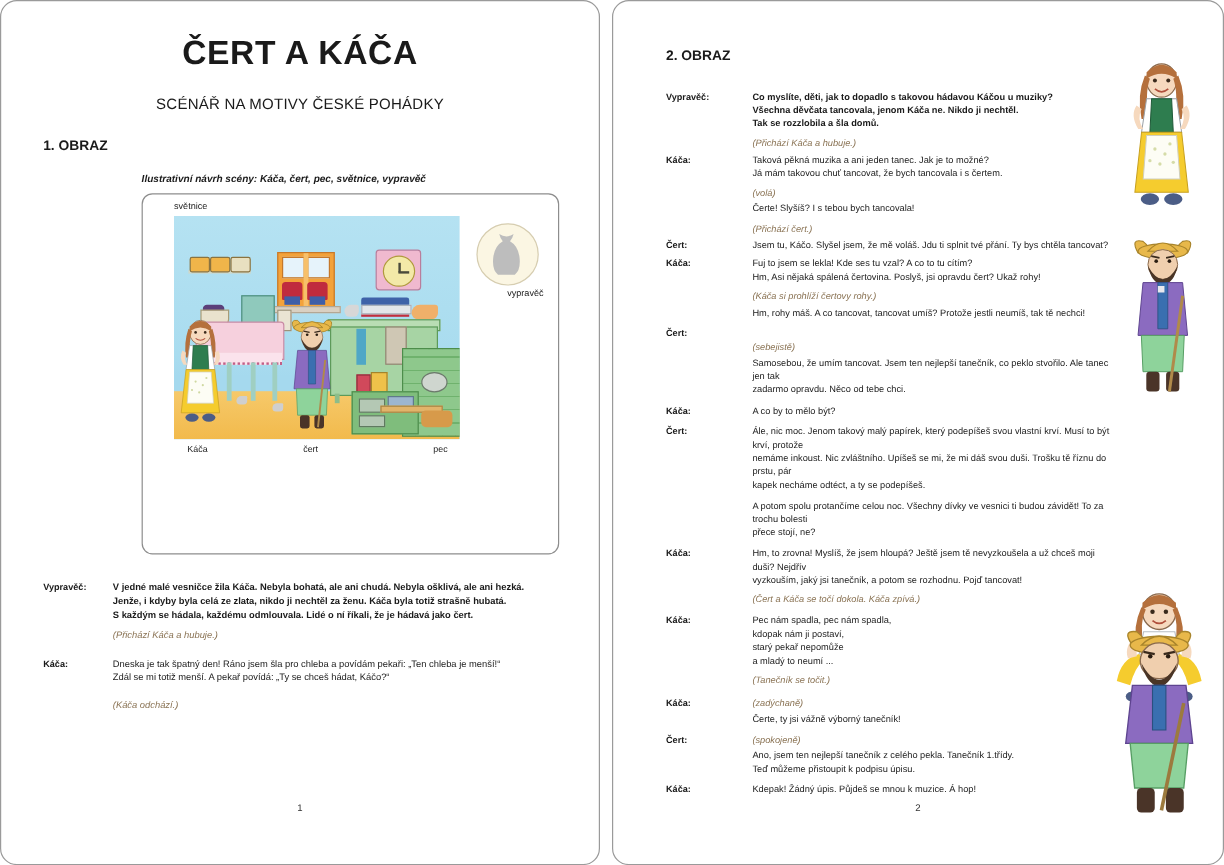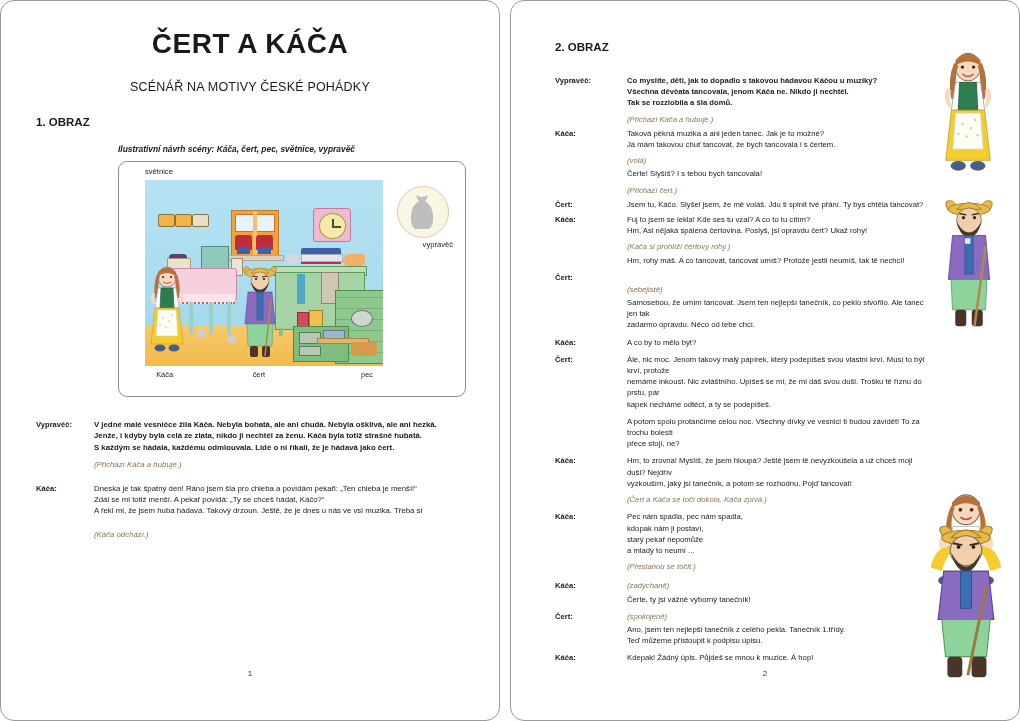--- a/index.html
+++ b/index.html
@@ -58,21 +58,21 @@
     font-weight: bold;
     color: #1a1a1a;
     margin: 16px 0 0 117px;
   }
 
   
   .illus-frame {
     position: relative;
     margin: 7px 0 0 117px;
     width: 348px;
-    height: 236px;
+    height: 301px;
     border: 1px solid #8d8d8d;
     border-radius: 9px;
     box-sizing: border-box;
     background: #fff;
   }
   .illus-label-svetnice {
     position: absolute;
     left: 26px; top: 5px;
     font-size: 7.6px;
     color: #222;
@@ -388,21 +388,20 @@
         </div>
       </div>
 
       <div class="gapline"></div>
 
       <div class="row">
         <div class="speaker">Káča:</div>
         <div class="lines">
           <div class="line">Dneska je tak špatný den! Ráno jsem šla pro chleba a povídám pekaři: „Ten chleba je menší!“</div>
           <div class="line">Zdál se mi totiž menší. A pekař povídá: „Ty se chceš hádat, Káčo?“</div>
-          <div class="line">A řekl mi, že jsem huba hádavá. Takový drzoun. Ještě, že je dnes u nás ve vsi muzika. Třeba si</div>
           <div class="line stage" style="margin-top:12px;">(Káča odchází.)</div>
         </div>
       </div>
 
     </div>
 
     <div class="pagenum">1</div>
   </div>
 
   <div class="page page-right">
@@ -563,21 +562,21 @@
         </div>
       </div>
 
       <div class="row2" style="margin-top:4px;">
         <div class="speaker2">Káča:</div>
         <div>
           <div class="line2">Pec nám spadla, pec nám spadla,</div>
           <div class="line2">kdopak nám ji postaví,</div>
           <div class="line2">starý pekař nepomůže</div>
           <div class="line2">a mladý to neumí ...</div>
-          <div class="line2 stage">(Přestanou se točit.)</div>
+          <div class="line2 stage">(Tanečník se točit.)</div>
         </div>
       </div>
 
       <div class="row2" style="margin-top:6px;">
         <div class="speaker2">Káča:</div>
         <div>
           <div class="line2 stage" style="margin-top:0;">(zadýchaně)</div>
           <div class="line2">Čerte, ty jsi vážně výborný tanečník!</div>
         </div>
       </div>

